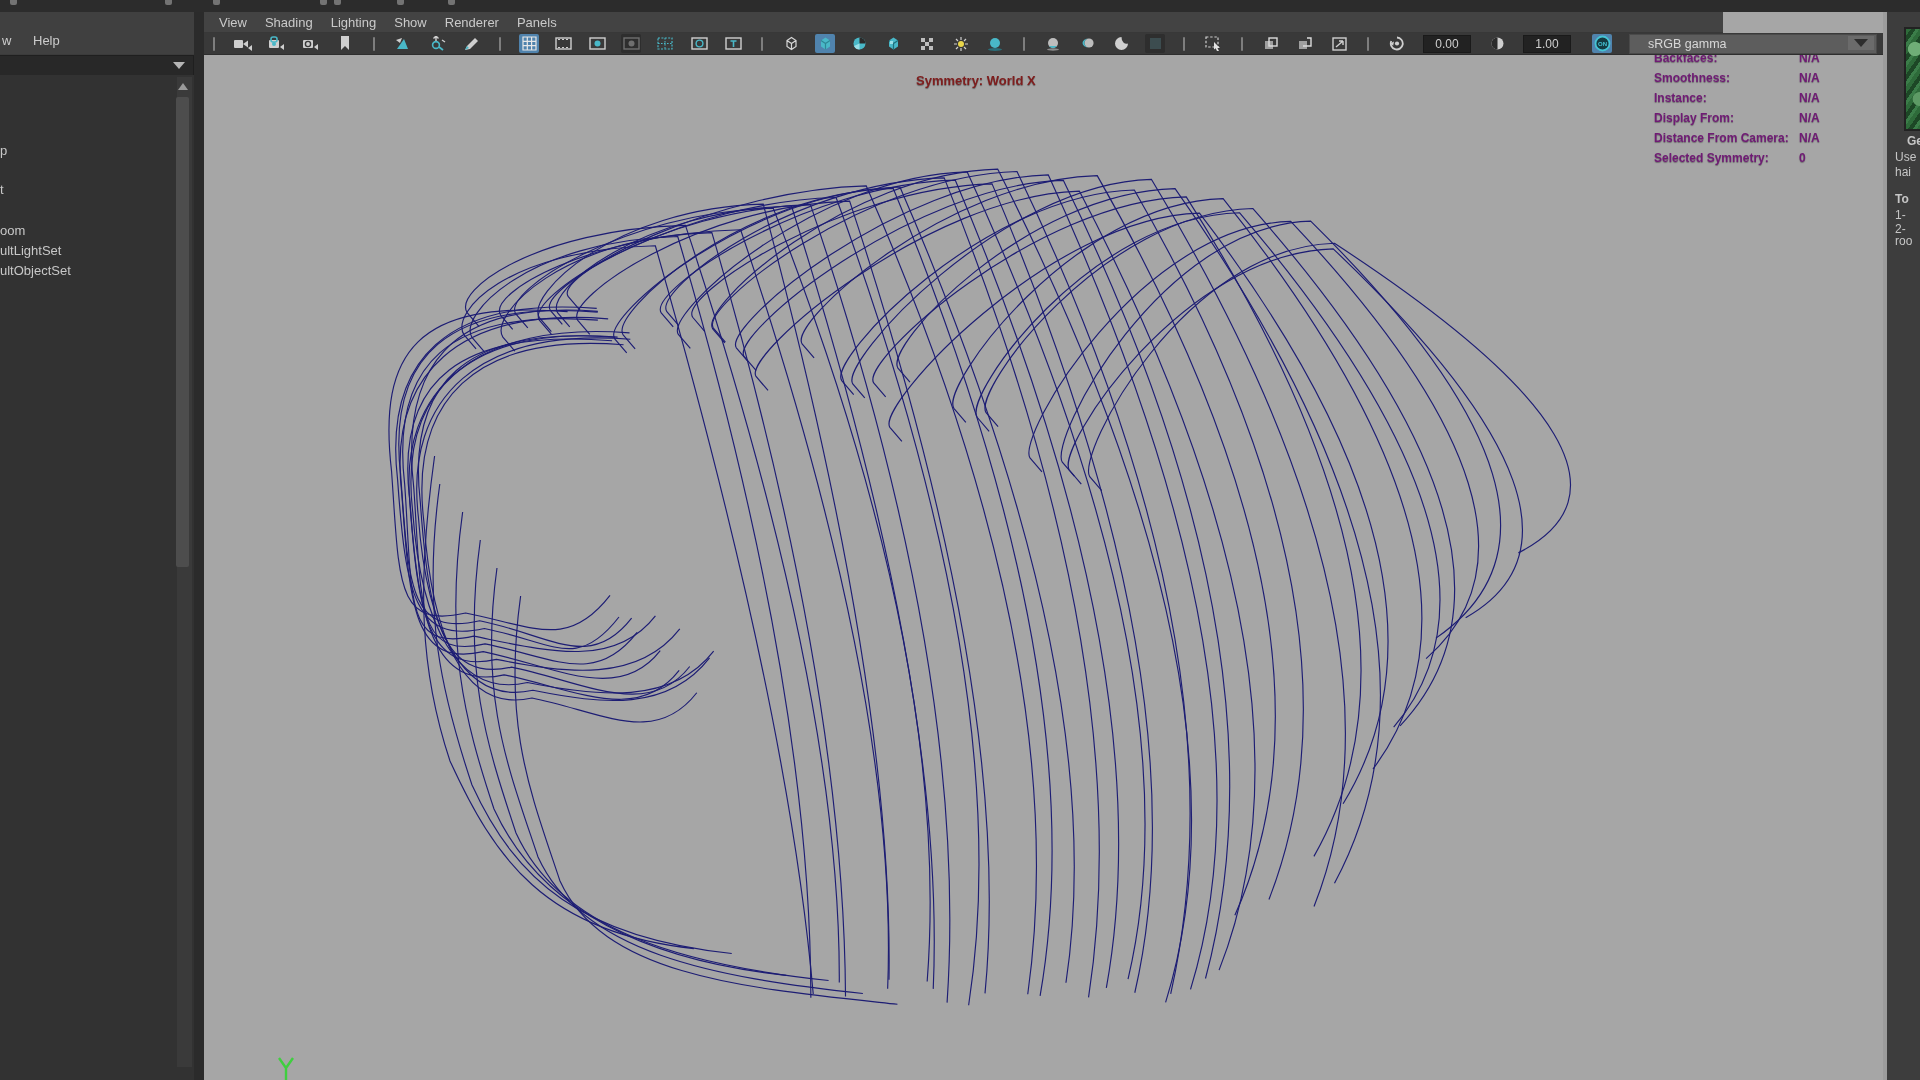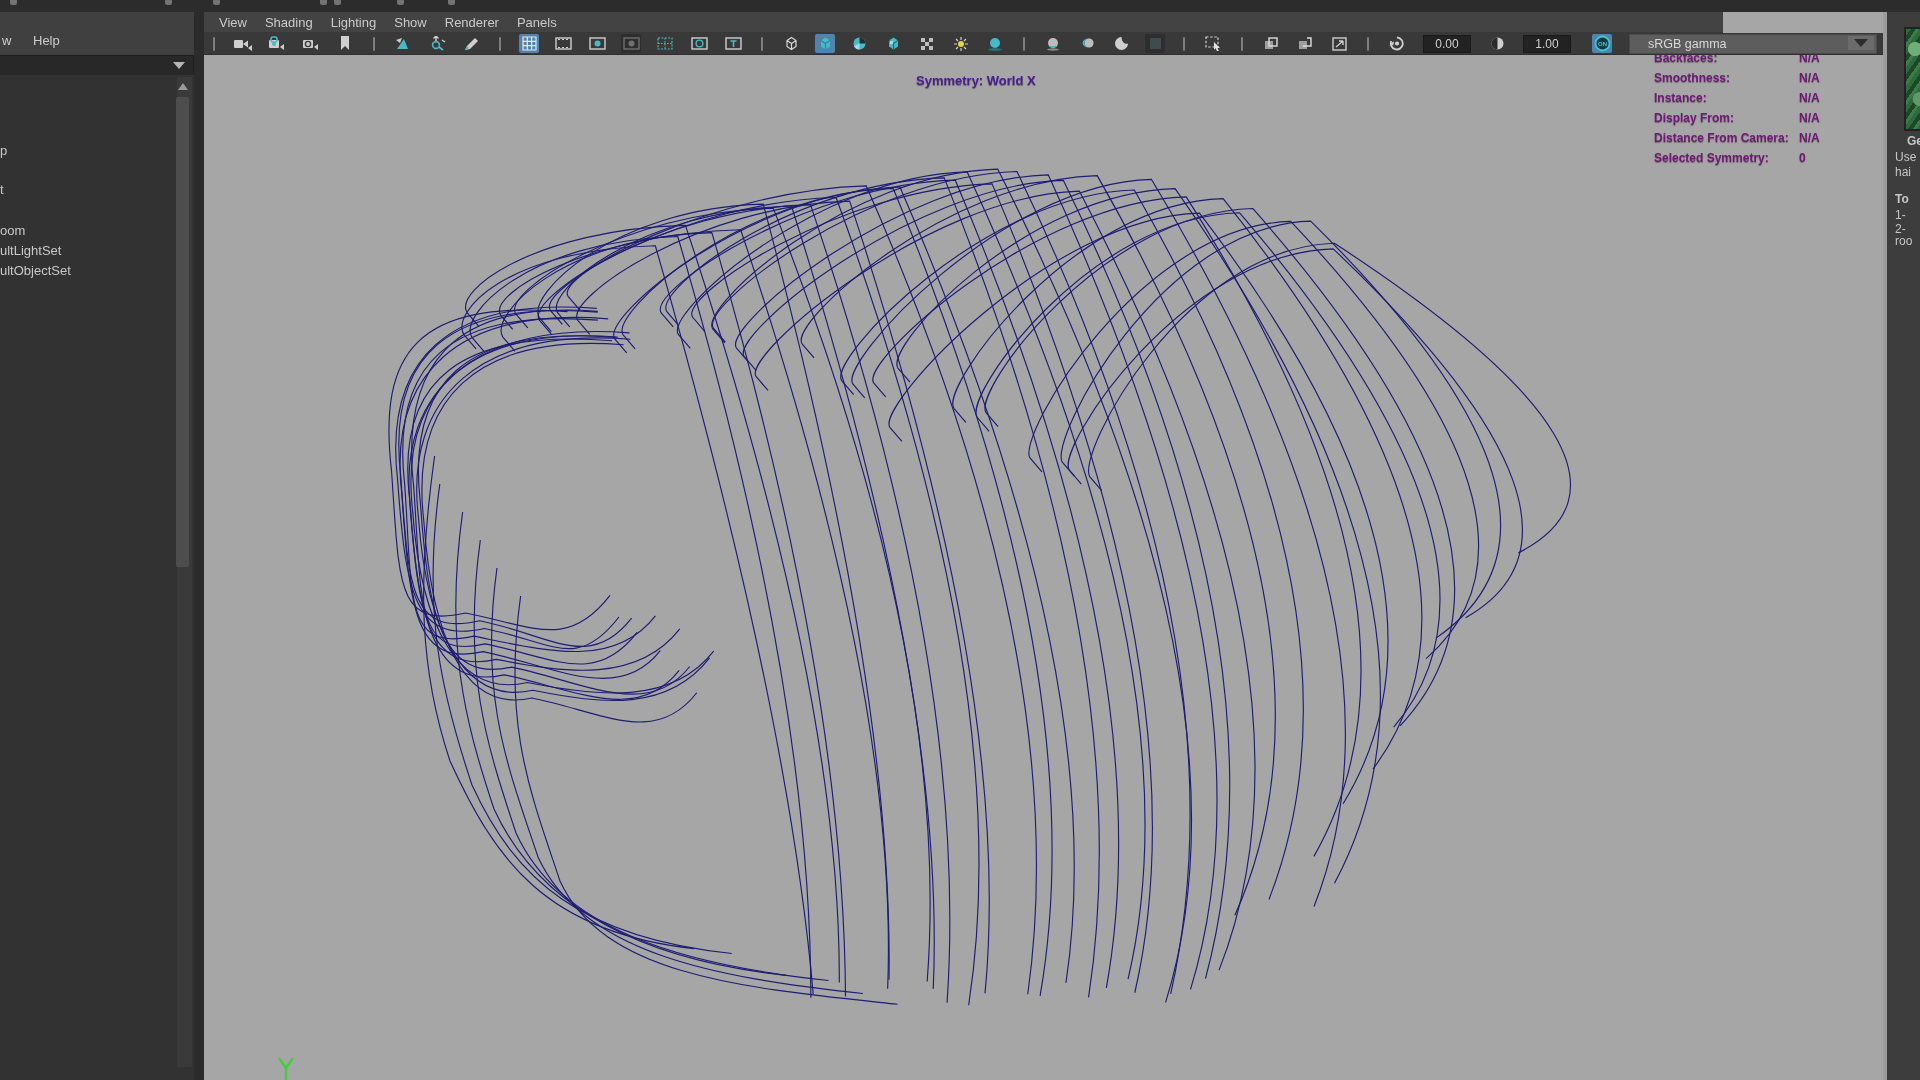--- a/index.html
+++ b/index.html
@@ -43,21 +43,21 @@
     display:flex;align-items:center;justify-content:center;margin:0 3px;flex:none;}
   #vt-dd{width:246px;height:18px;background:#5d5d5d;border:1px solid #4a4a4a;color:#d8d8d8;font-size:12.5px;
     display:flex;align-items:center;margin-left:4px;flex:none;position:relative;}
   #vt-dd .lbl{padding-left:18px;}
   #vt-dd .arrbox{position:absolute;right:2px;top:1px;width:26px;height:14px;background:#6b6b6b;display:flex;align-items:center;justify-content:center;}
   #vt-dd .arrbox .dd-arrow{border-top-color:#2d2d2d;border-left-width:7px;border-right-width:7px;border-top-width:8px;}
 
   #vp-canvas{left:0;top:43px;width:1679px;height:1025px;overflow:hidden;}
   #curves{position:absolute;left:0;top:0;}
 
-  #hud-symmetry{position:absolute;left:712px;top:18px;color:#4c1d95;font-size:13px;font-weight:bold;
+  #hud-symmetry{position:absolute;left:712px;top:18px;color:#7f1d1d;font-size:13px;font-weight:bold;
     text-shadow:0 1px 1px rgba(0,0,0,.4);text-align:center;}
   #hud-block{position:absolute;left:1450px;top:-4px;width:170px;}
   .hud-row{position:absolute;left:0;width:170px;color:#701a75;font-size:12px;font-weight:bold;
     text-shadow:0 1px 1px rgba(0,0,0,.35);white-space:nowrap;}
   .hud-row .v{position:absolute;left:123px;margin-left:22px;}
 
   
   #rpanel{left:1887px;top:12px;width:33px;height:1068px;background:#3d3d3d;overflow:hidden;}
   #rthumb{position:absolute;left:17px;top:15px;width:30px;height:100px;border:2px solid #222;
     background:

